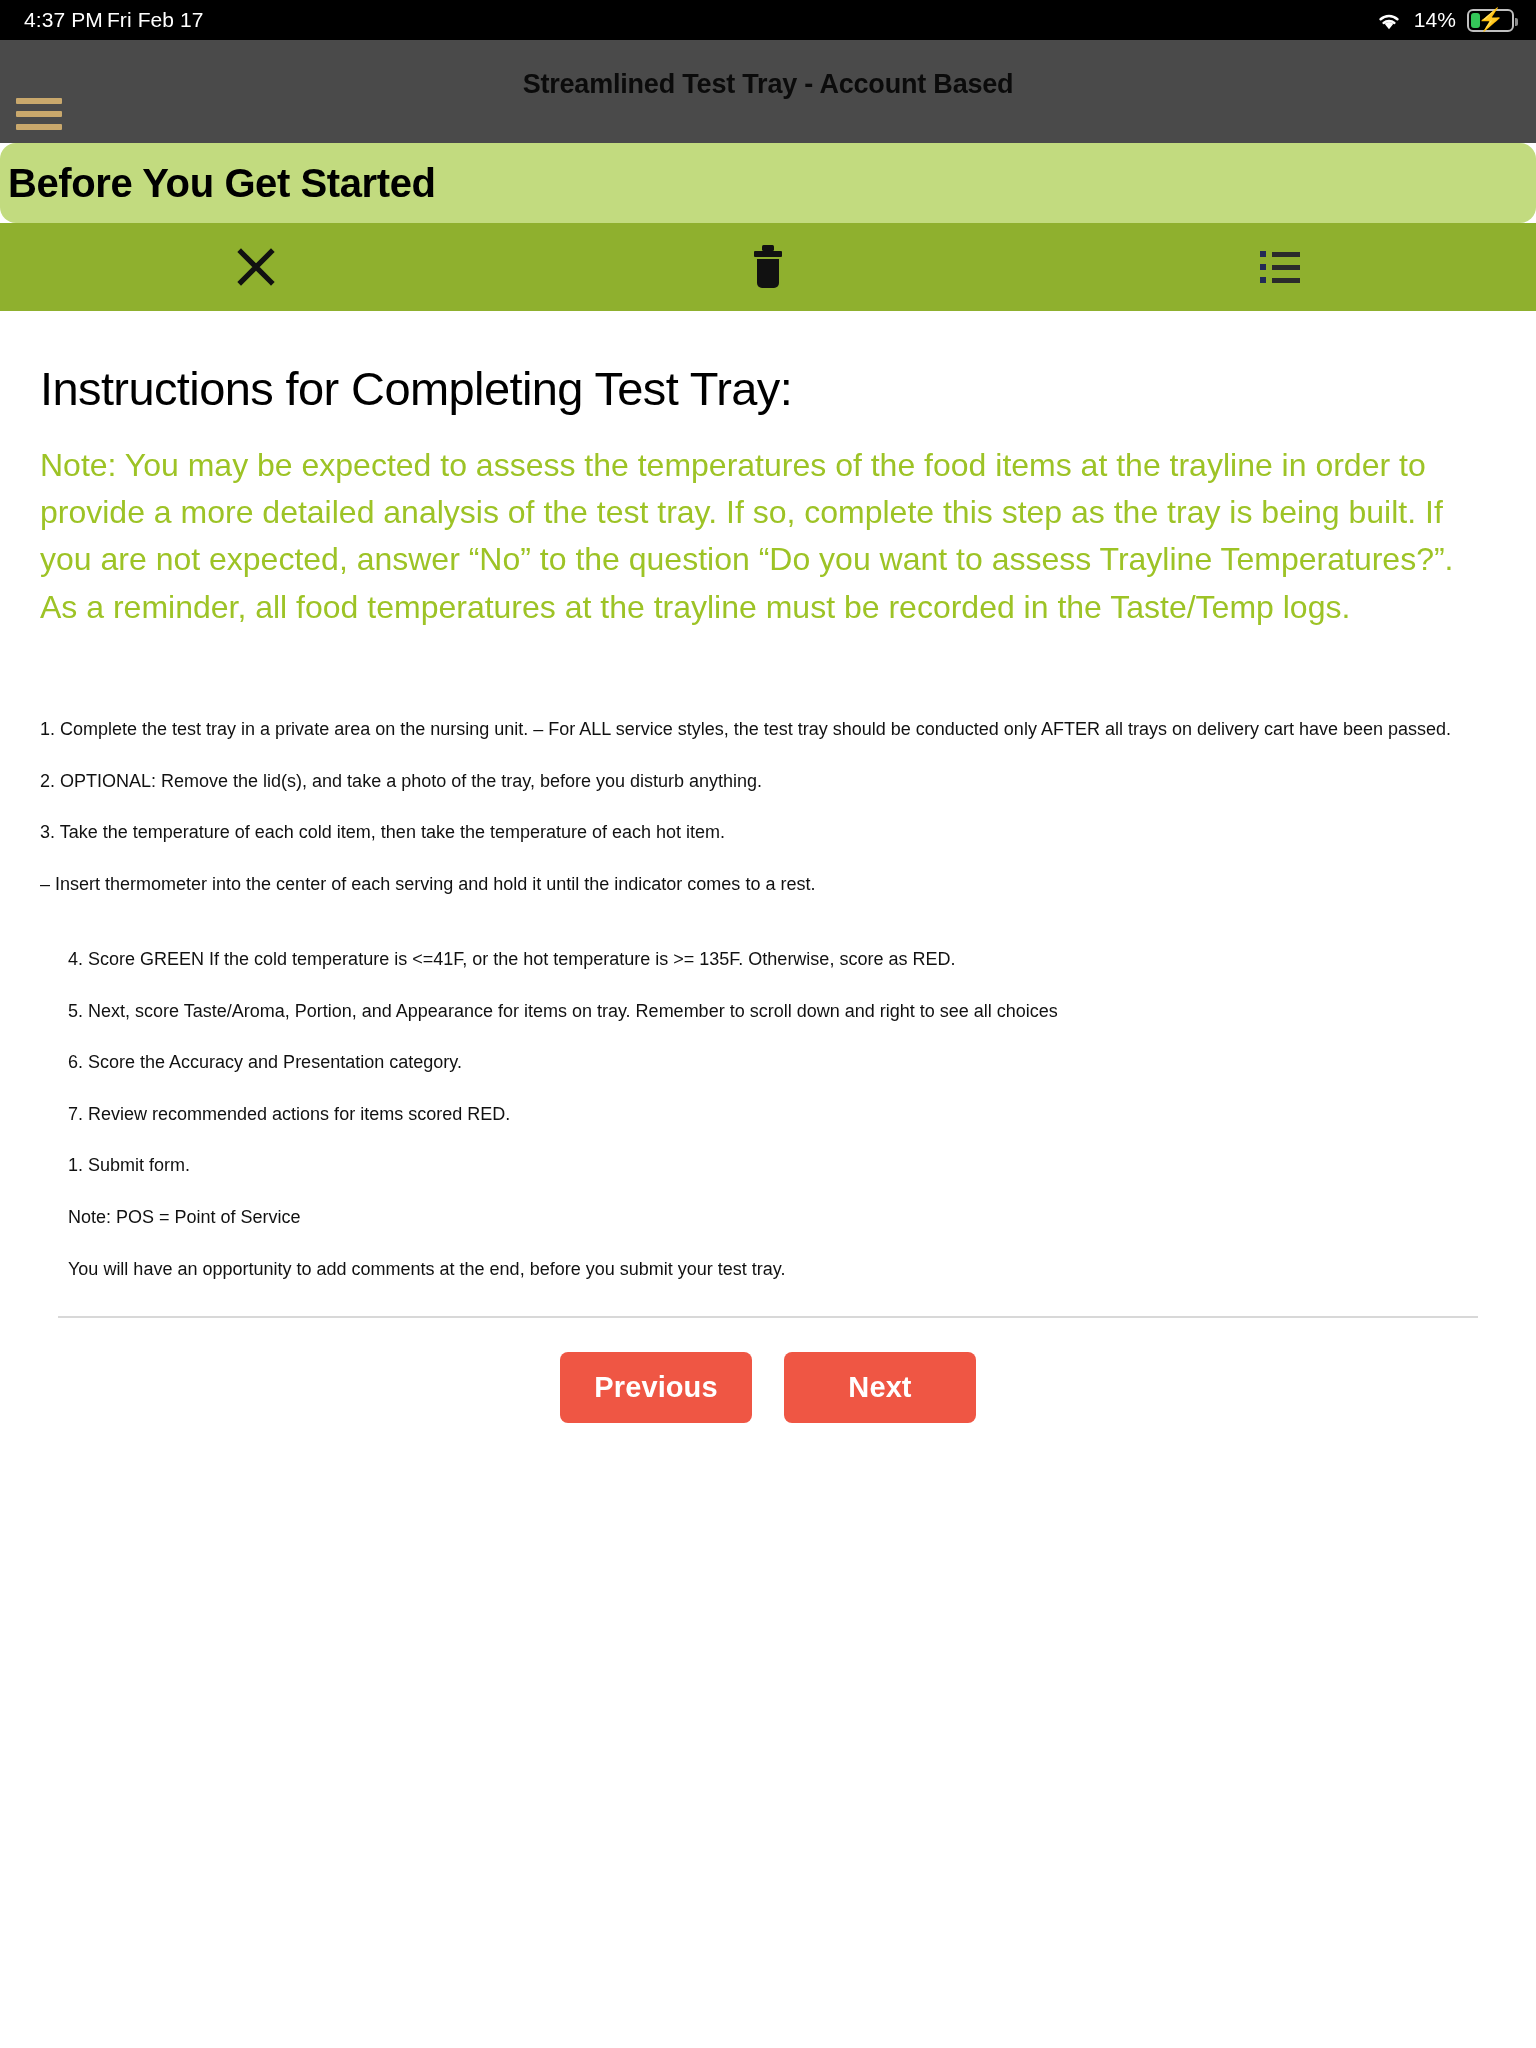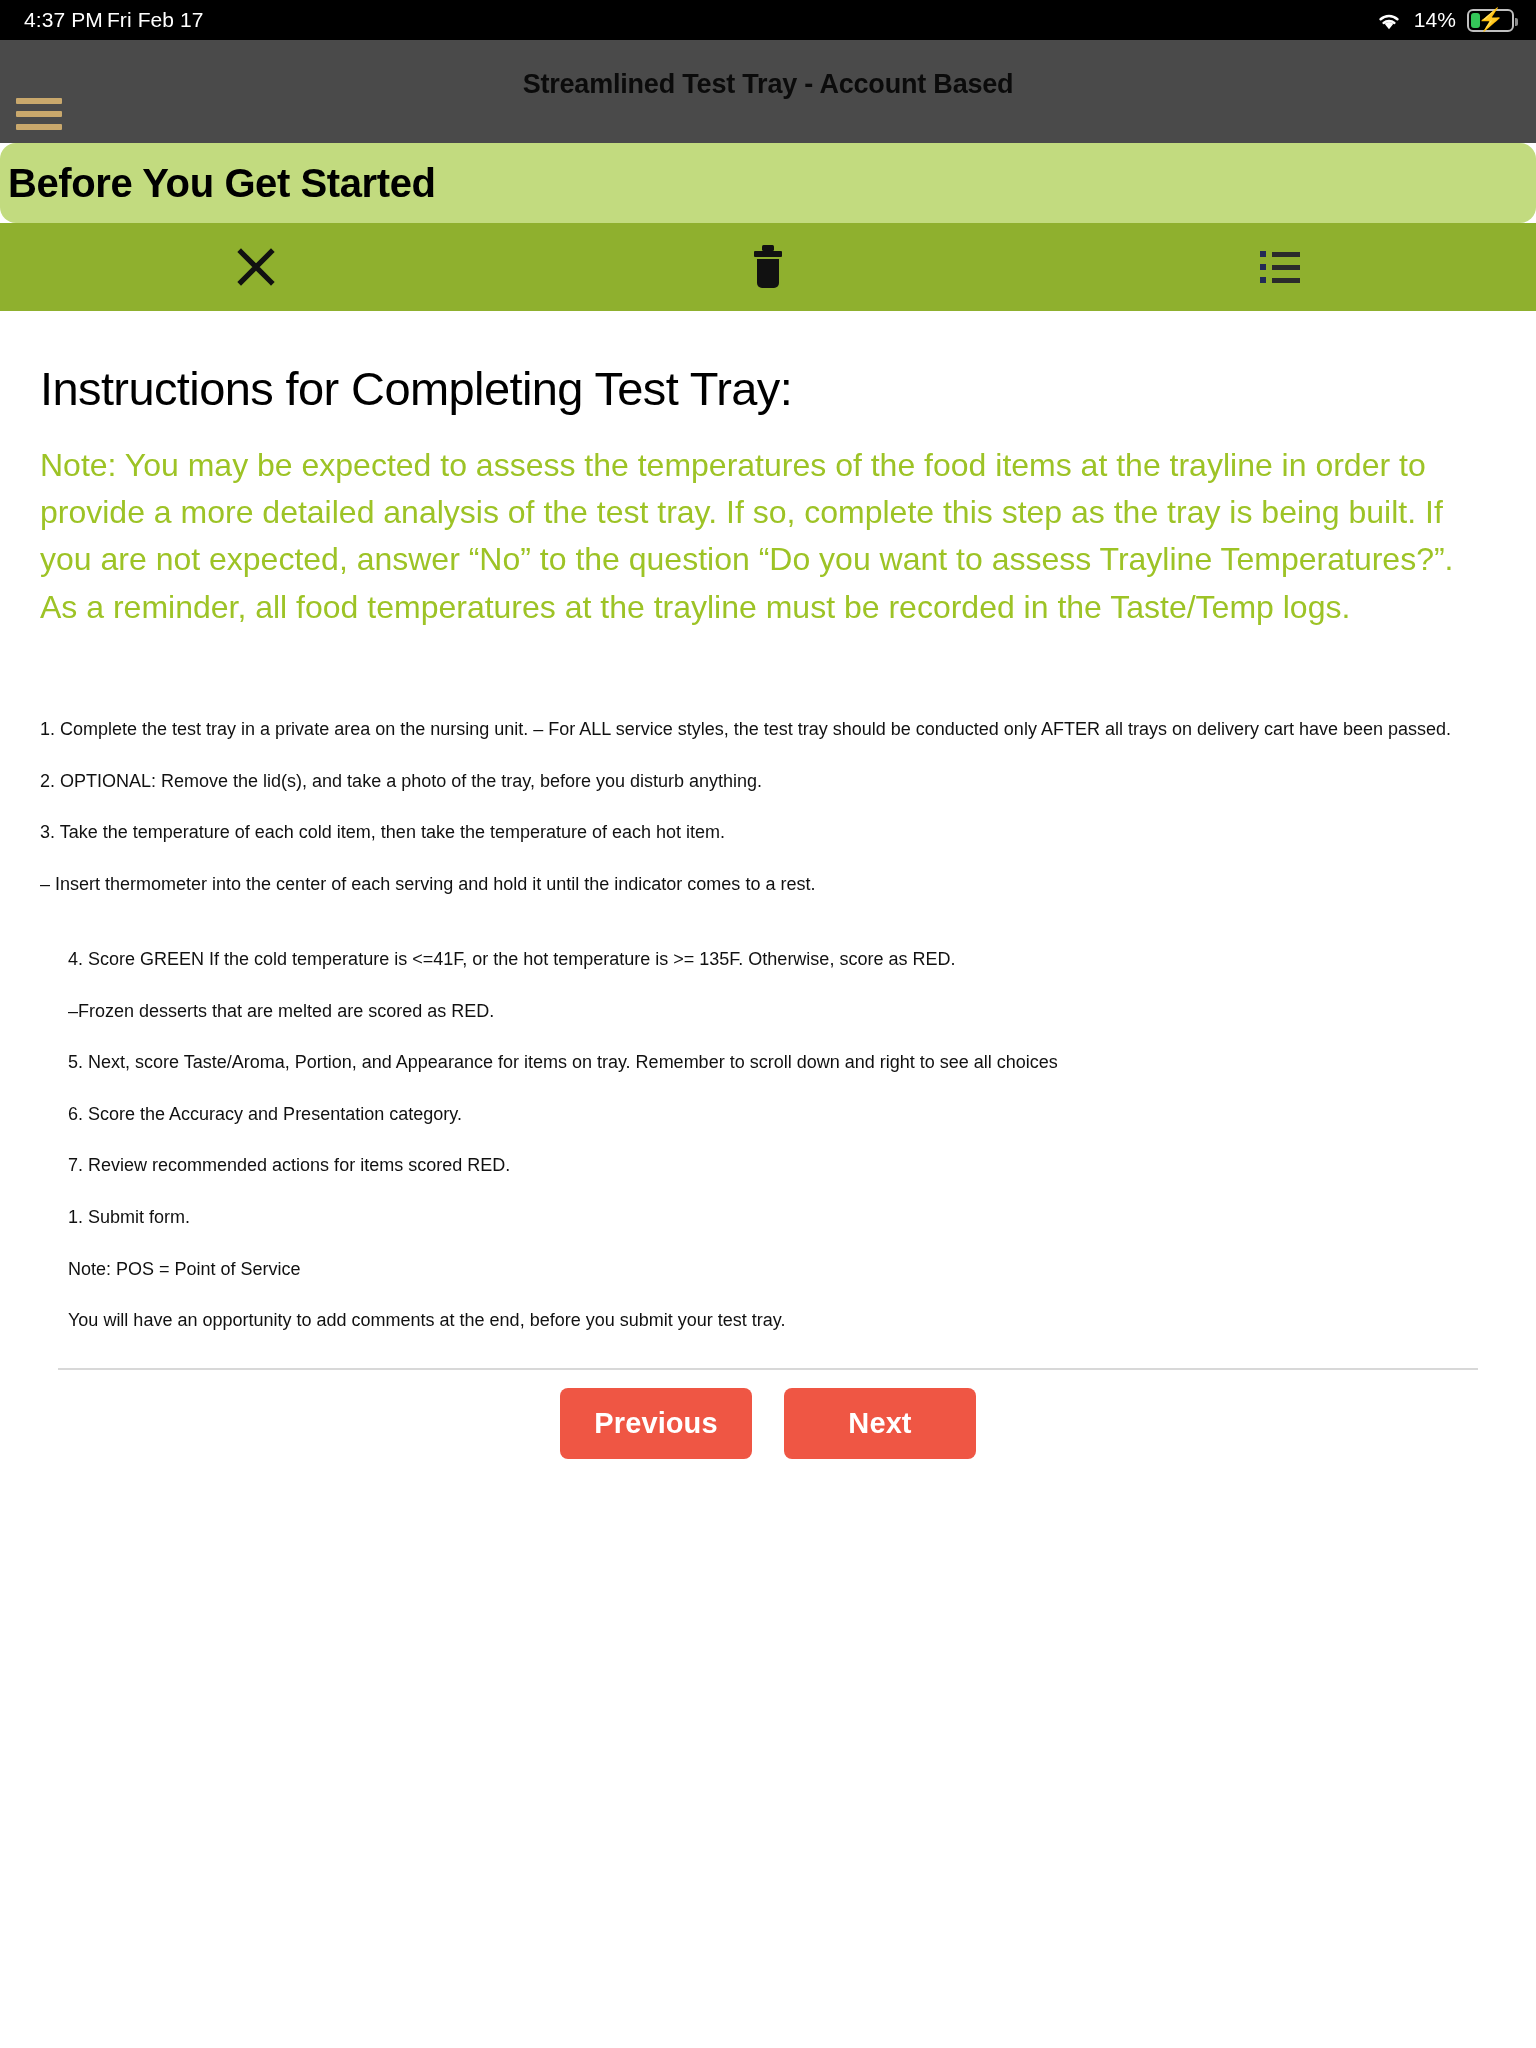--- a/index.html
+++ b/index.html
@@ -166,21 +166,21 @@
     margin: 34px 18px 0 18px;
     height: 2px;
     background: #d8d8d8;
   }
 
   
   #footer-actions {
     display: flex;
     justify-content: center;
     gap: 32px;
-    padding-top: 18px;
+    padding-top: 34px;
   }
   .nav-btn {
     background: #ef5644;
     color: #ffffff;
     border: none;
     border-radius: 8px;
     font-family: "Liberation Sans", sans-serif;
     font-size: 29px;
     font-weight: bold;
     padding: 19px 0;
@@ -261,21 +261,20 @@
 
   <h1 id="page-heading">Instructions for Completing Test Tray:</h1>
 
   <p id="note-block">Note:  You may be expected to assess the temperatures of the food items at the trayline in order to provide a more detailed analysis of the test tray.  If so, complete this step as the tray is being built.  If you are not expected, answer “No” to the question “Do you want to assess Trayline Temperatures?”.  As a reminder, all food temperatures at the trayline must be recorded in the Taste/Temp logs.</p>
 
   <p class="instr">1. Complete the test tray in a private area on the nursing unit. – For ALL service styles, the test tray should be conducted only AFTER all trays on delivery cart have been passed.</p>
   <p class="instr">2. OPTIONAL: Remove the lid(s), and take a photo of the tray, before you disturb anything.</p>
   <p class="instr">3. Take the temperature of each cold item, then take the temperature of each hot item.</p>
   <p class="instr">– Insert thermometer into the center of each serving and hold it until the indicator comes to a rest.</p>
   <p class="instr indented gap-before">4. Score GREEN If the cold temperature is &lt;=41F, or the hot temperature is &gt;= 135F. Otherwise, score as RED.</p>
-  <p class="instr indented">–Frozen desserts that are melted are scored as RED.</p>
   <p class="instr indented">5. Next, score Taste/Aroma, Portion, and Appearance for items on tray. Remember to scroll down and right to see all choices</p>
   <p class="instr indented">6. Score the Accuracy and Presentation category.</p>
   <p class="instr indented">7. Review recommended actions for items scored RED.</p>
   <p class="instr indented">1. Submit form.</p>
   <p class="instr indented">Note: POS = Point of Service</p>
   <p class="instr indented">You will have an opportunity to add comments at the end, before you submit your test tray.</p>
 
   <div id="divider"></div>
 
   <div id="footer-actions">

